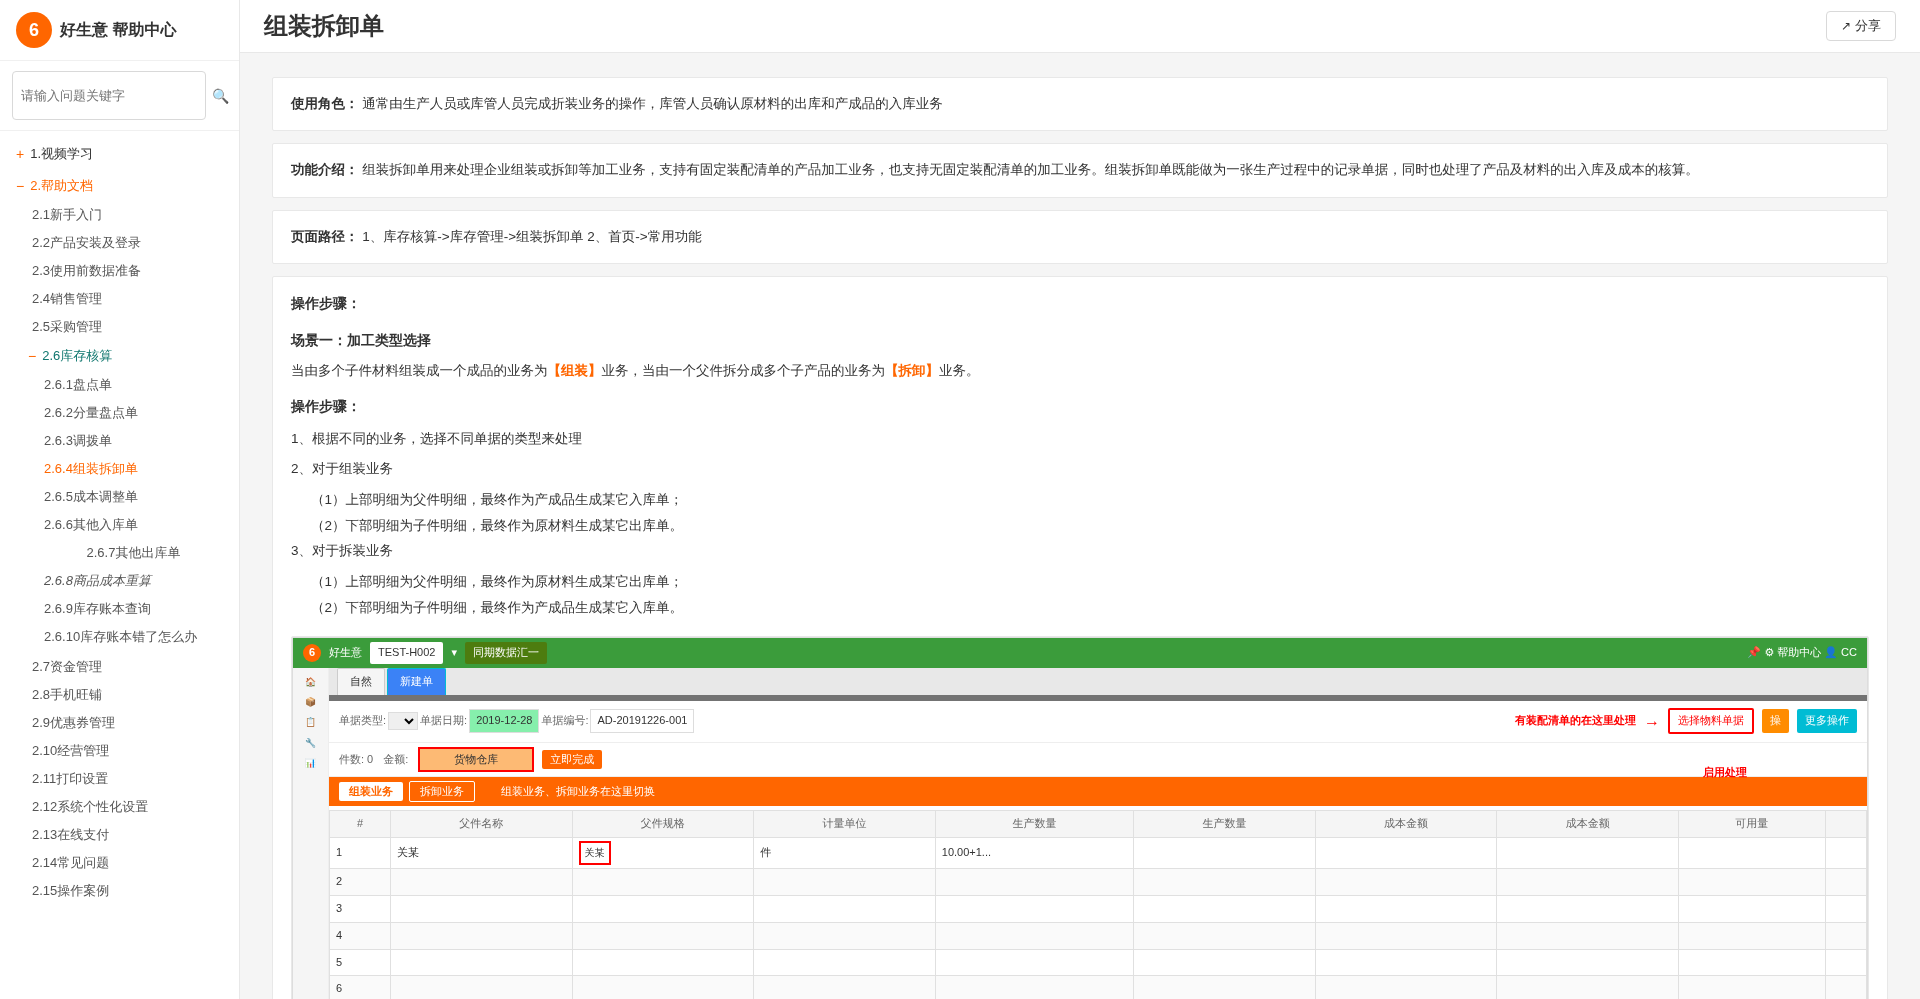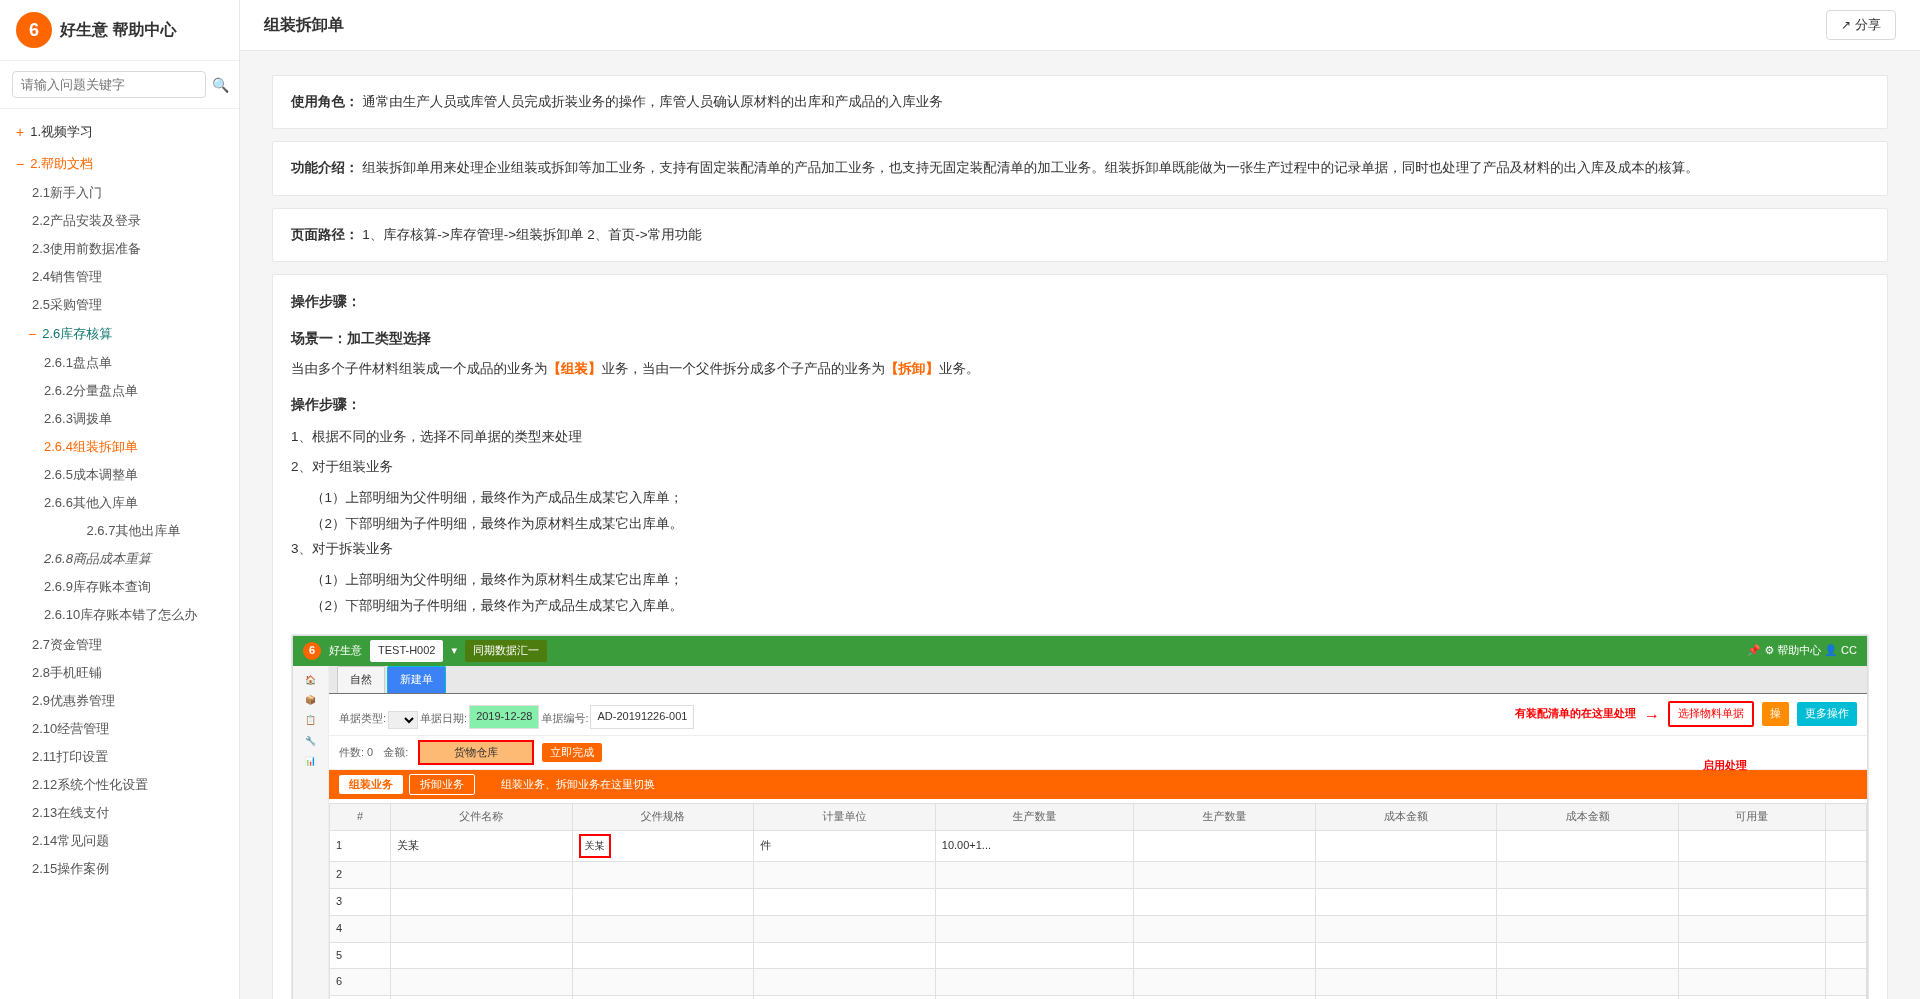--- a/index.html
+++ b/index.html
@@ -108,21 +108,21 @@
     }
     #top-bar {
       background: #fff;
       border-bottom: 1px solid #e8e8e8;
       padding: 10px 24px;
       display: flex;
       align-items: center;
       justify-content: space-between;
     }
     #page-title {
-      font-size: 16px;
+      font-size: 24px;
       font-weight: bold;
       color: #333;
     }
     #share-btn {
       border: 1px solid #d9d9d9;
       background: #fff;
       padding: 5px 14px;
       border-radius: 4px;
       cursor: pointer;
       font-size: 13px;
@@ -180,21 +180,21 @@
 <body>
 
 <div id="sidebar">
   <div id="sidebar-header">
     <div id="logo-icon">
       <span>6</span>
     </div>
     <span id="app-title">好生意 帮助中心</span>
   </div>
   <div id="search-area">
-    <input id="search-input" type="text" style="flex: 1 1 0%; border: 1px solid rgb(217, 217, 217); border-radius: 4px; padding: 5px 8px; font-size: 13px; outline: none; color: rgb(153, 153, 153);" placeholder="请输入问题关键字">
+    <input id="search-input" type="text" style="flex: 1 1 0%; border: 1px solid rgb(217, 217, 217); border-radius: 4px; padding: 16px 8px; font-size: 13px; outline: none; color: rgb(153, 153, 153);" placeholder="请输入问题关键字">
     <span id="search-icon-btn" style="margin-left:6px; color:#999; cursor:pointer;">🔍</span>
   </div>
   <div id="nav-tree">
 
     <div class="nav-group">
       <div class="nav-group-label">
         <span class="plus-icon">+</span>
         <span>1.视频学习</span>
       </div>
     </div>
@@ -305,26 +305,26 @@
             <div style="width:36px; background:#f5f5f5; border-right:1px solid #eee; padding:6px 4px; display:flex; flex-direction:column; gap:4px; align-items:center; font-size:9px; color:#666;">
               <div>🏠</div>
               <div>📦</div>
               <div>📋</div>
               <div>🔧</div>
               <div>📊</div>
             </div>
 
             <div style="flex:1; overflow:hidden;">
 
-              <div style="background:#e8e8e8; padding:0 8px; display:flex; gap:0; align-items:flex-end; border-bottom:1px solid #737373;">
+              <div style="background:#e8e8e8; padding:0 8px; display:flex; gap:0; align-items:flex-end; border-bottom:6px solid #737373;">
                 <div style="background:#f5f5f5; border:1px solid #ccc; border-bottom:none; padding:3px 12px; font-size:11px; border-radius:2px 2px 0 0;">自然</div>
                 <div style="background:#3b82f6; color:#fff; border:1px solid #00bcd4; border-bottom:none; padding:3px 12px; font-size:11px; border-radius:2px 2px 0 0; margin-left:2px;">新建单</div>
               </div>
 
-              <div style="background:#fff; padding:6px 10px; border-bottom:1px solid #eee; display:flex; align-items:flex-end; gap:2px; font-size:11px;">
+              <div style="background:#fff; padding:6px 10px; border-bottom:1px solid #eee; display:flex; align-items:center; gap:2px; font-size:11px;">
                 <span style="color:#666;">单据类型:</span>
                 <select style="font-size:11px; border:1px solid #ddd; padding:1px 4px;"></select>
                 <span style="color:#666;">单据日期:</span>
                 <span style="border:1px solid #ddd; padding:1px 6px; background:#86efac;">2019-12-28</span>
                 <span style="color:#666;">单据编号:</span>
                 <span style="border:1px solid #ddd; padding:1px 6px; background:#fff;">AD-20191226-001</span>
 
                 <div style="position:relative; flex:1; display:flex; align-items:center; justify-content:flex-end; gap:8px;">
                   <span style="color:#f00; font-size:11px; font-weight:bold;">有装配清单的在这里处理</span>
                   <span style="color:#f00; font-size:16px;">→</span>

